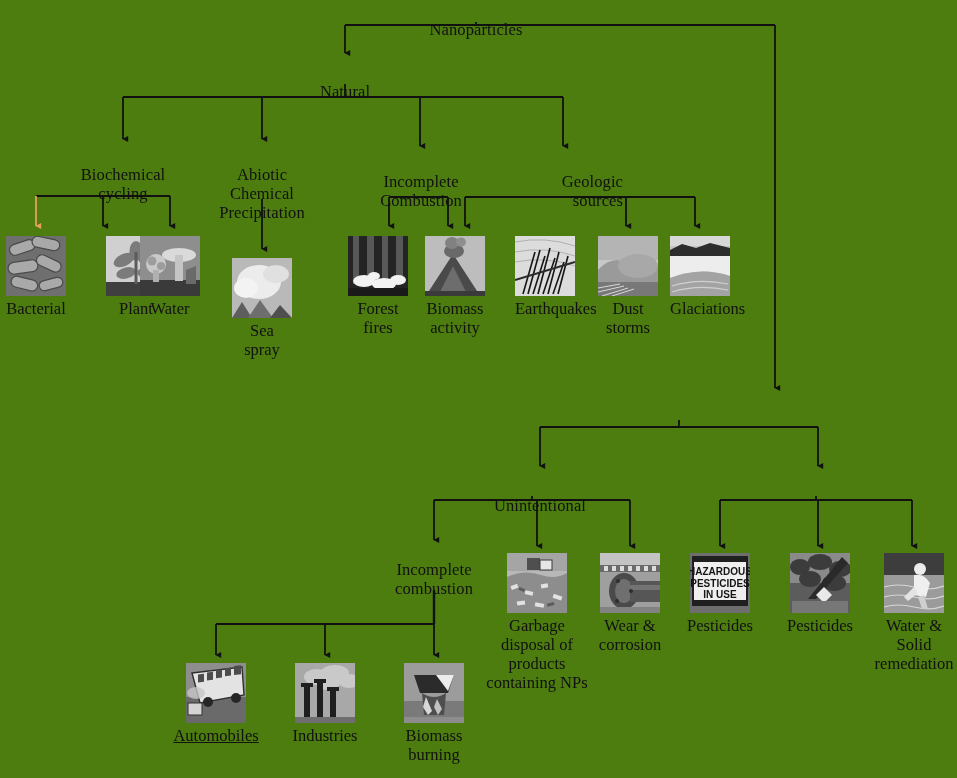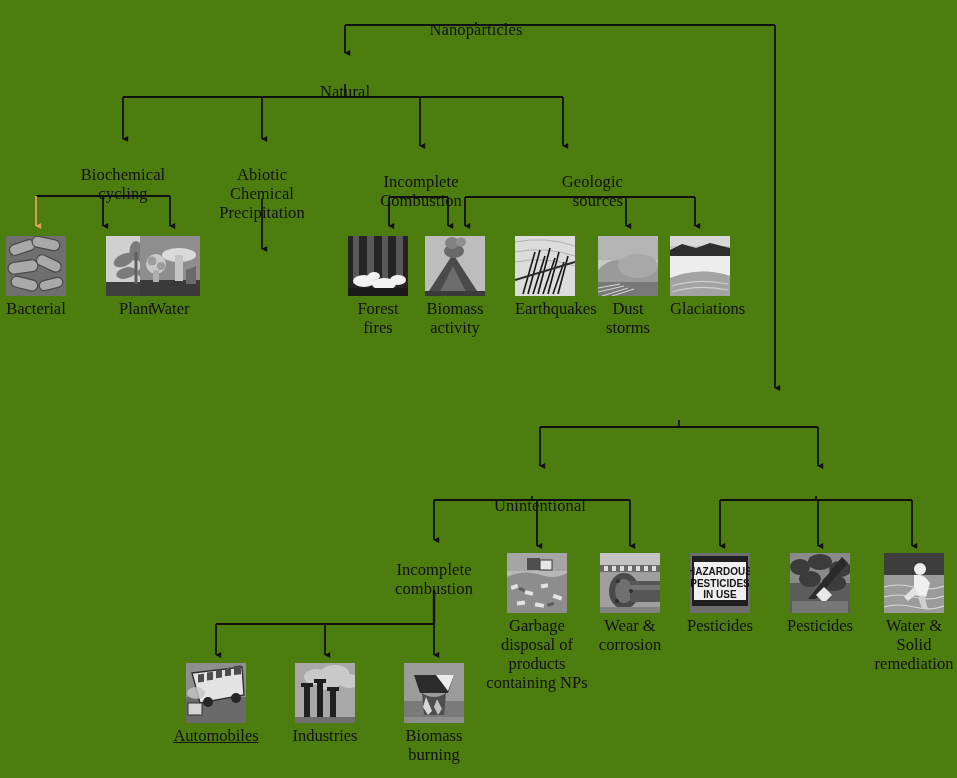--- a/index.html
+++ b/index.html
@@ -216,20 +216,34 @@
         <circle cx="16" cy="28" r="10" fill="#c9c9c9"></circle>
         <circle cx="12" cy="25" r="4.5" fill="#9d9d9d"></circle>
         <circle cx="21" cy="30" r="4" fill="#9d9d9d"></circle>
         <rect x="13" y="34" width="6" height="12" fill="#b0b0b0"></rect>
         <path d="M46,34 L56,30 L56,48 L46,48 Z" fill="#6a6a6a"></path>
       </svg>
     </div>
     <div class="caption">Water</div>
   </div>
 
+  <div class="leaf" style="left:232px; top:258px; width:60px;">
+    <div class="thumb">
+      <svg viewBox="0 0 60 60">
+          <rect width="60" height="60" fill="#b9b9b9"></rect>
+        <ellipse cx="27" cy="24" rx="22" ry="17" fill="#ececec"></ellipse>
+        <ellipse cx="44" cy="16" rx="13" ry="9" fill="#e0e0e0"></ellipse>
+        <ellipse cx="14" cy="30" rx="12" ry="10" fill="#f3f3f3"></ellipse>
+        <path d="M0,60 L10,44 L20,60 Z" fill="#5e5e5e"></path>
+        <path d="M16,60 L28,42 L41,60 Z" fill="#6e6e6e"></path>
+        <path d="M38,60 L48,47 L60,60 Z" fill="#4f4f4f"></path>
+      </svg>
+    </div>
+    <div class="caption">Sea spray</div>
+  </div>
 
   <div class="leaf" style="left:348px; top:236px; width:60px;">
     <div class="thumb">
       <svg viewBox="0 0 60 60">
           <rect width="60" height="60" fill="#242424"></rect>
         <g fill="#585858">
           <rect x="5" y="0" width="6" height="48"></rect>
             <rect x="19" y="0" width="7" height="48"></rect>
           <rect x="34" y="0" width="6" height="48"></rect>
             <rect x="48" y="0" width="7" height="48"></rect>

